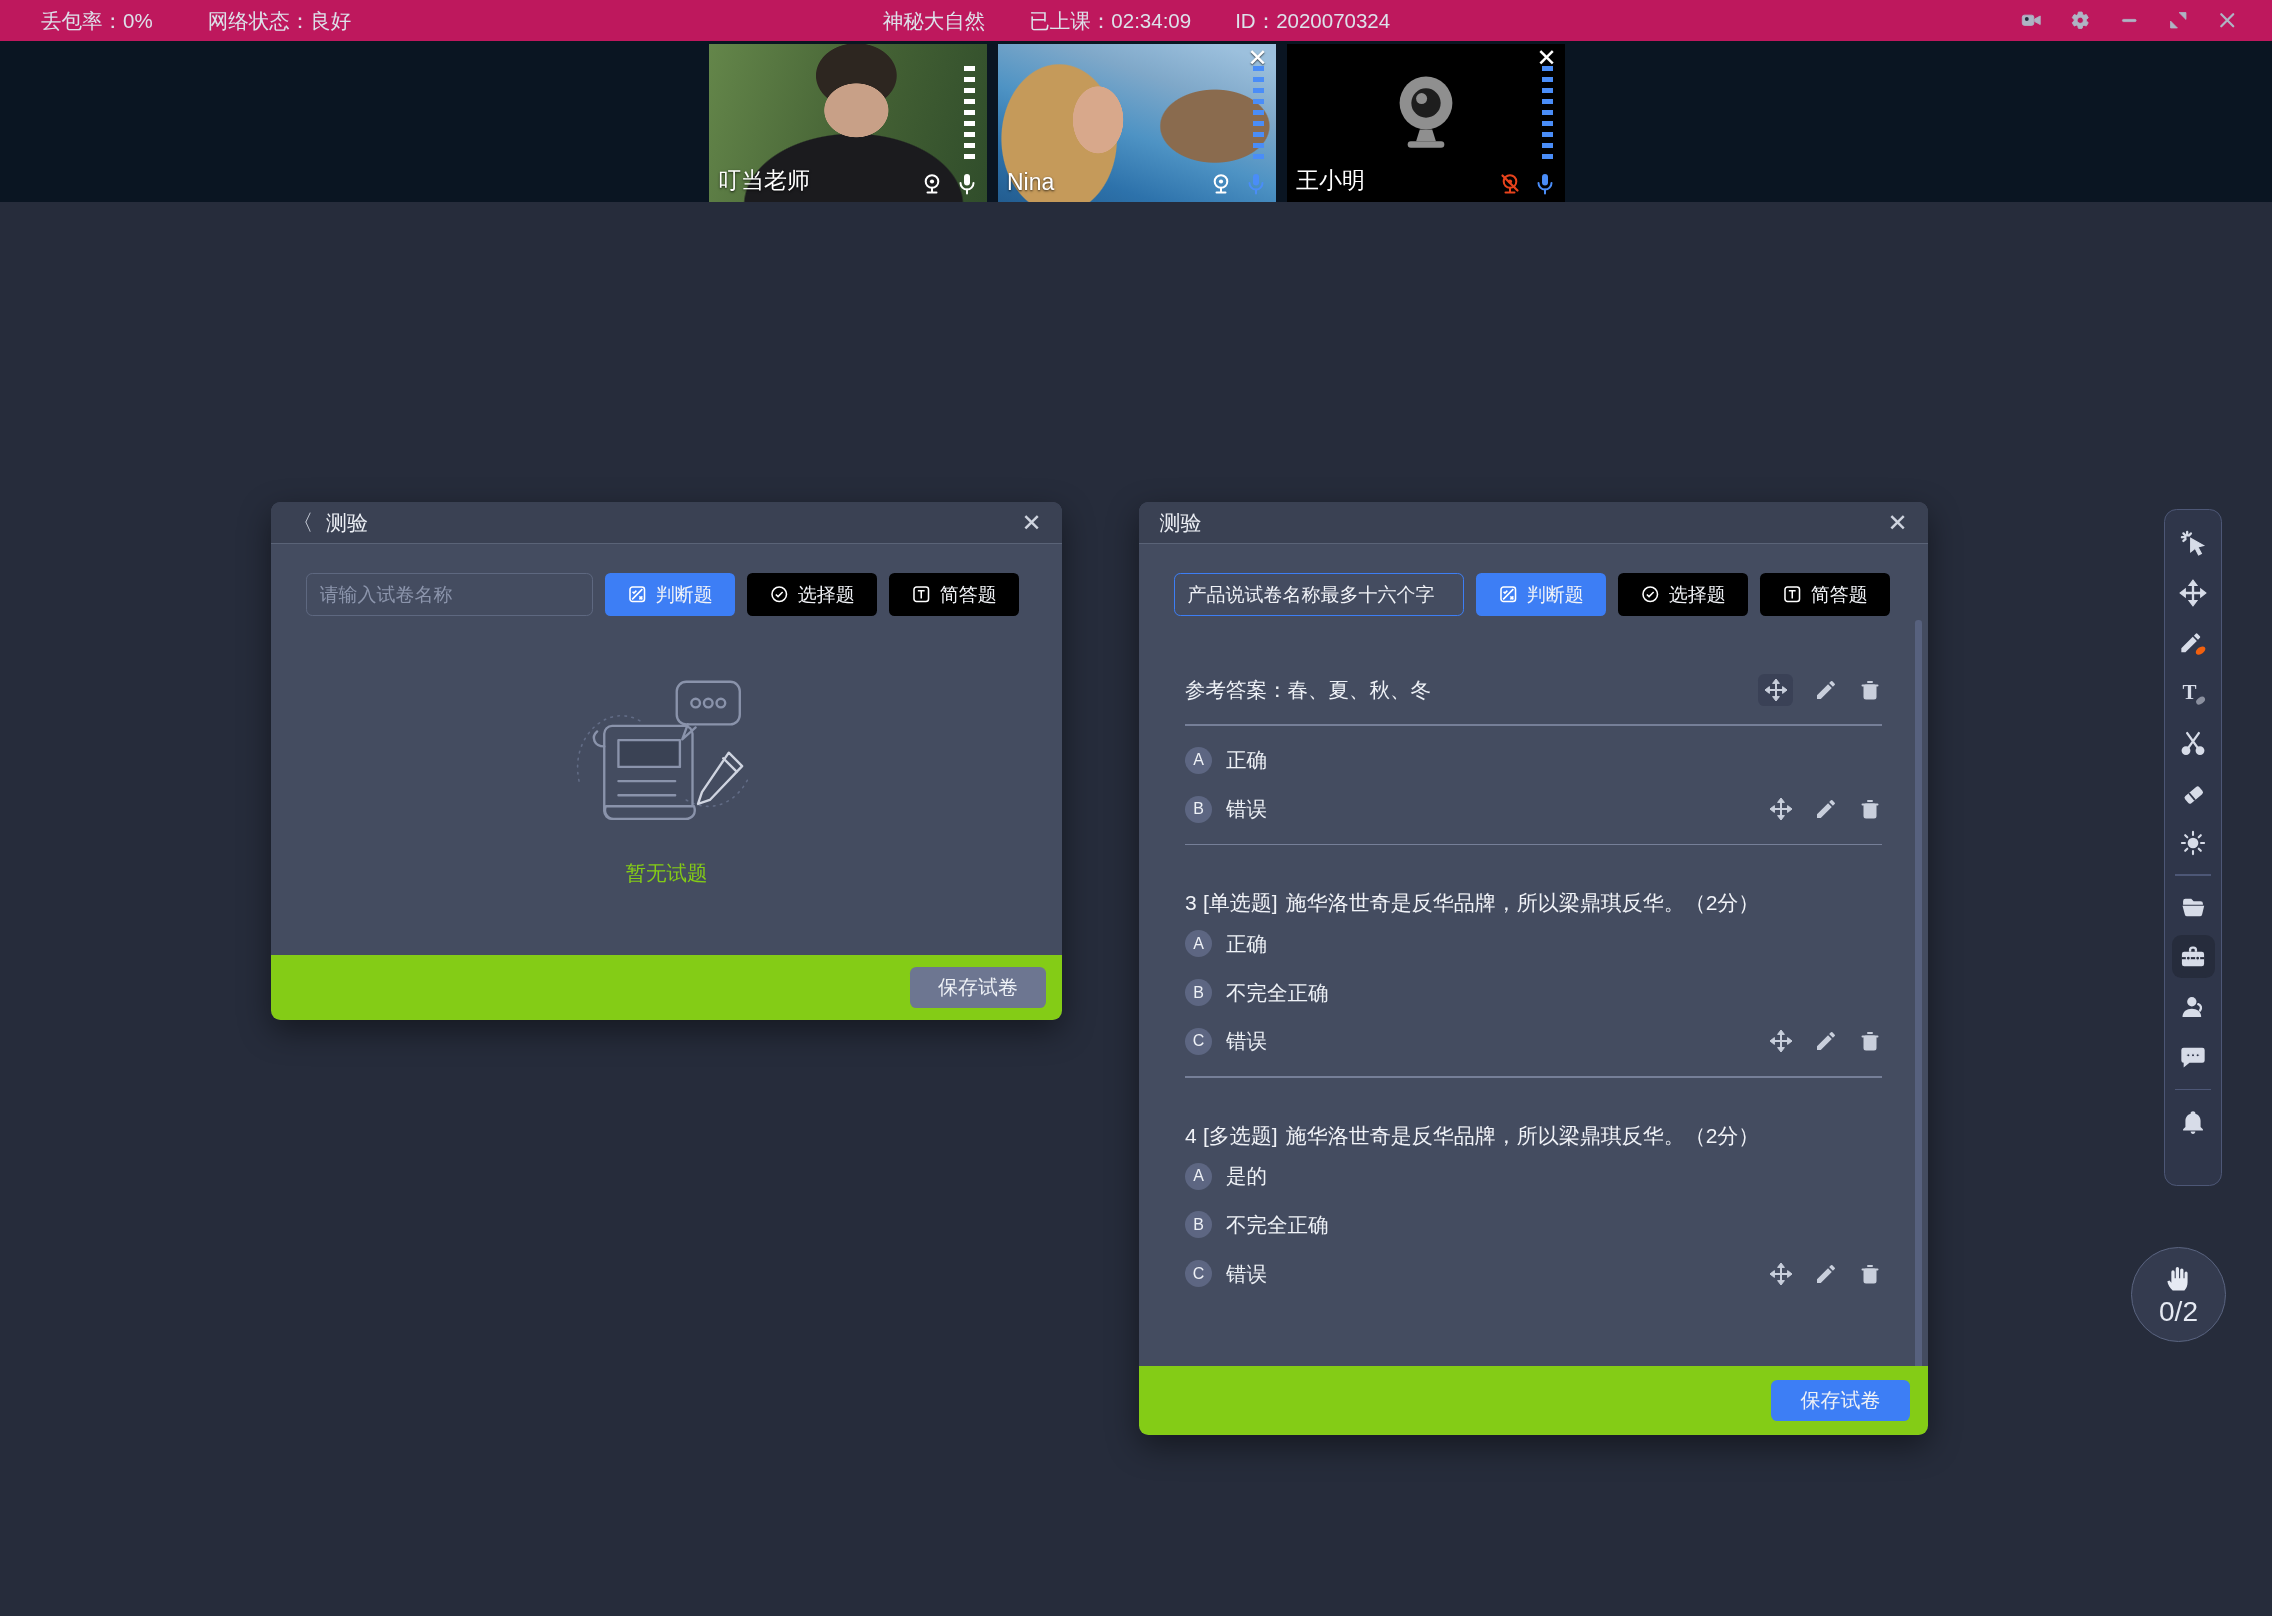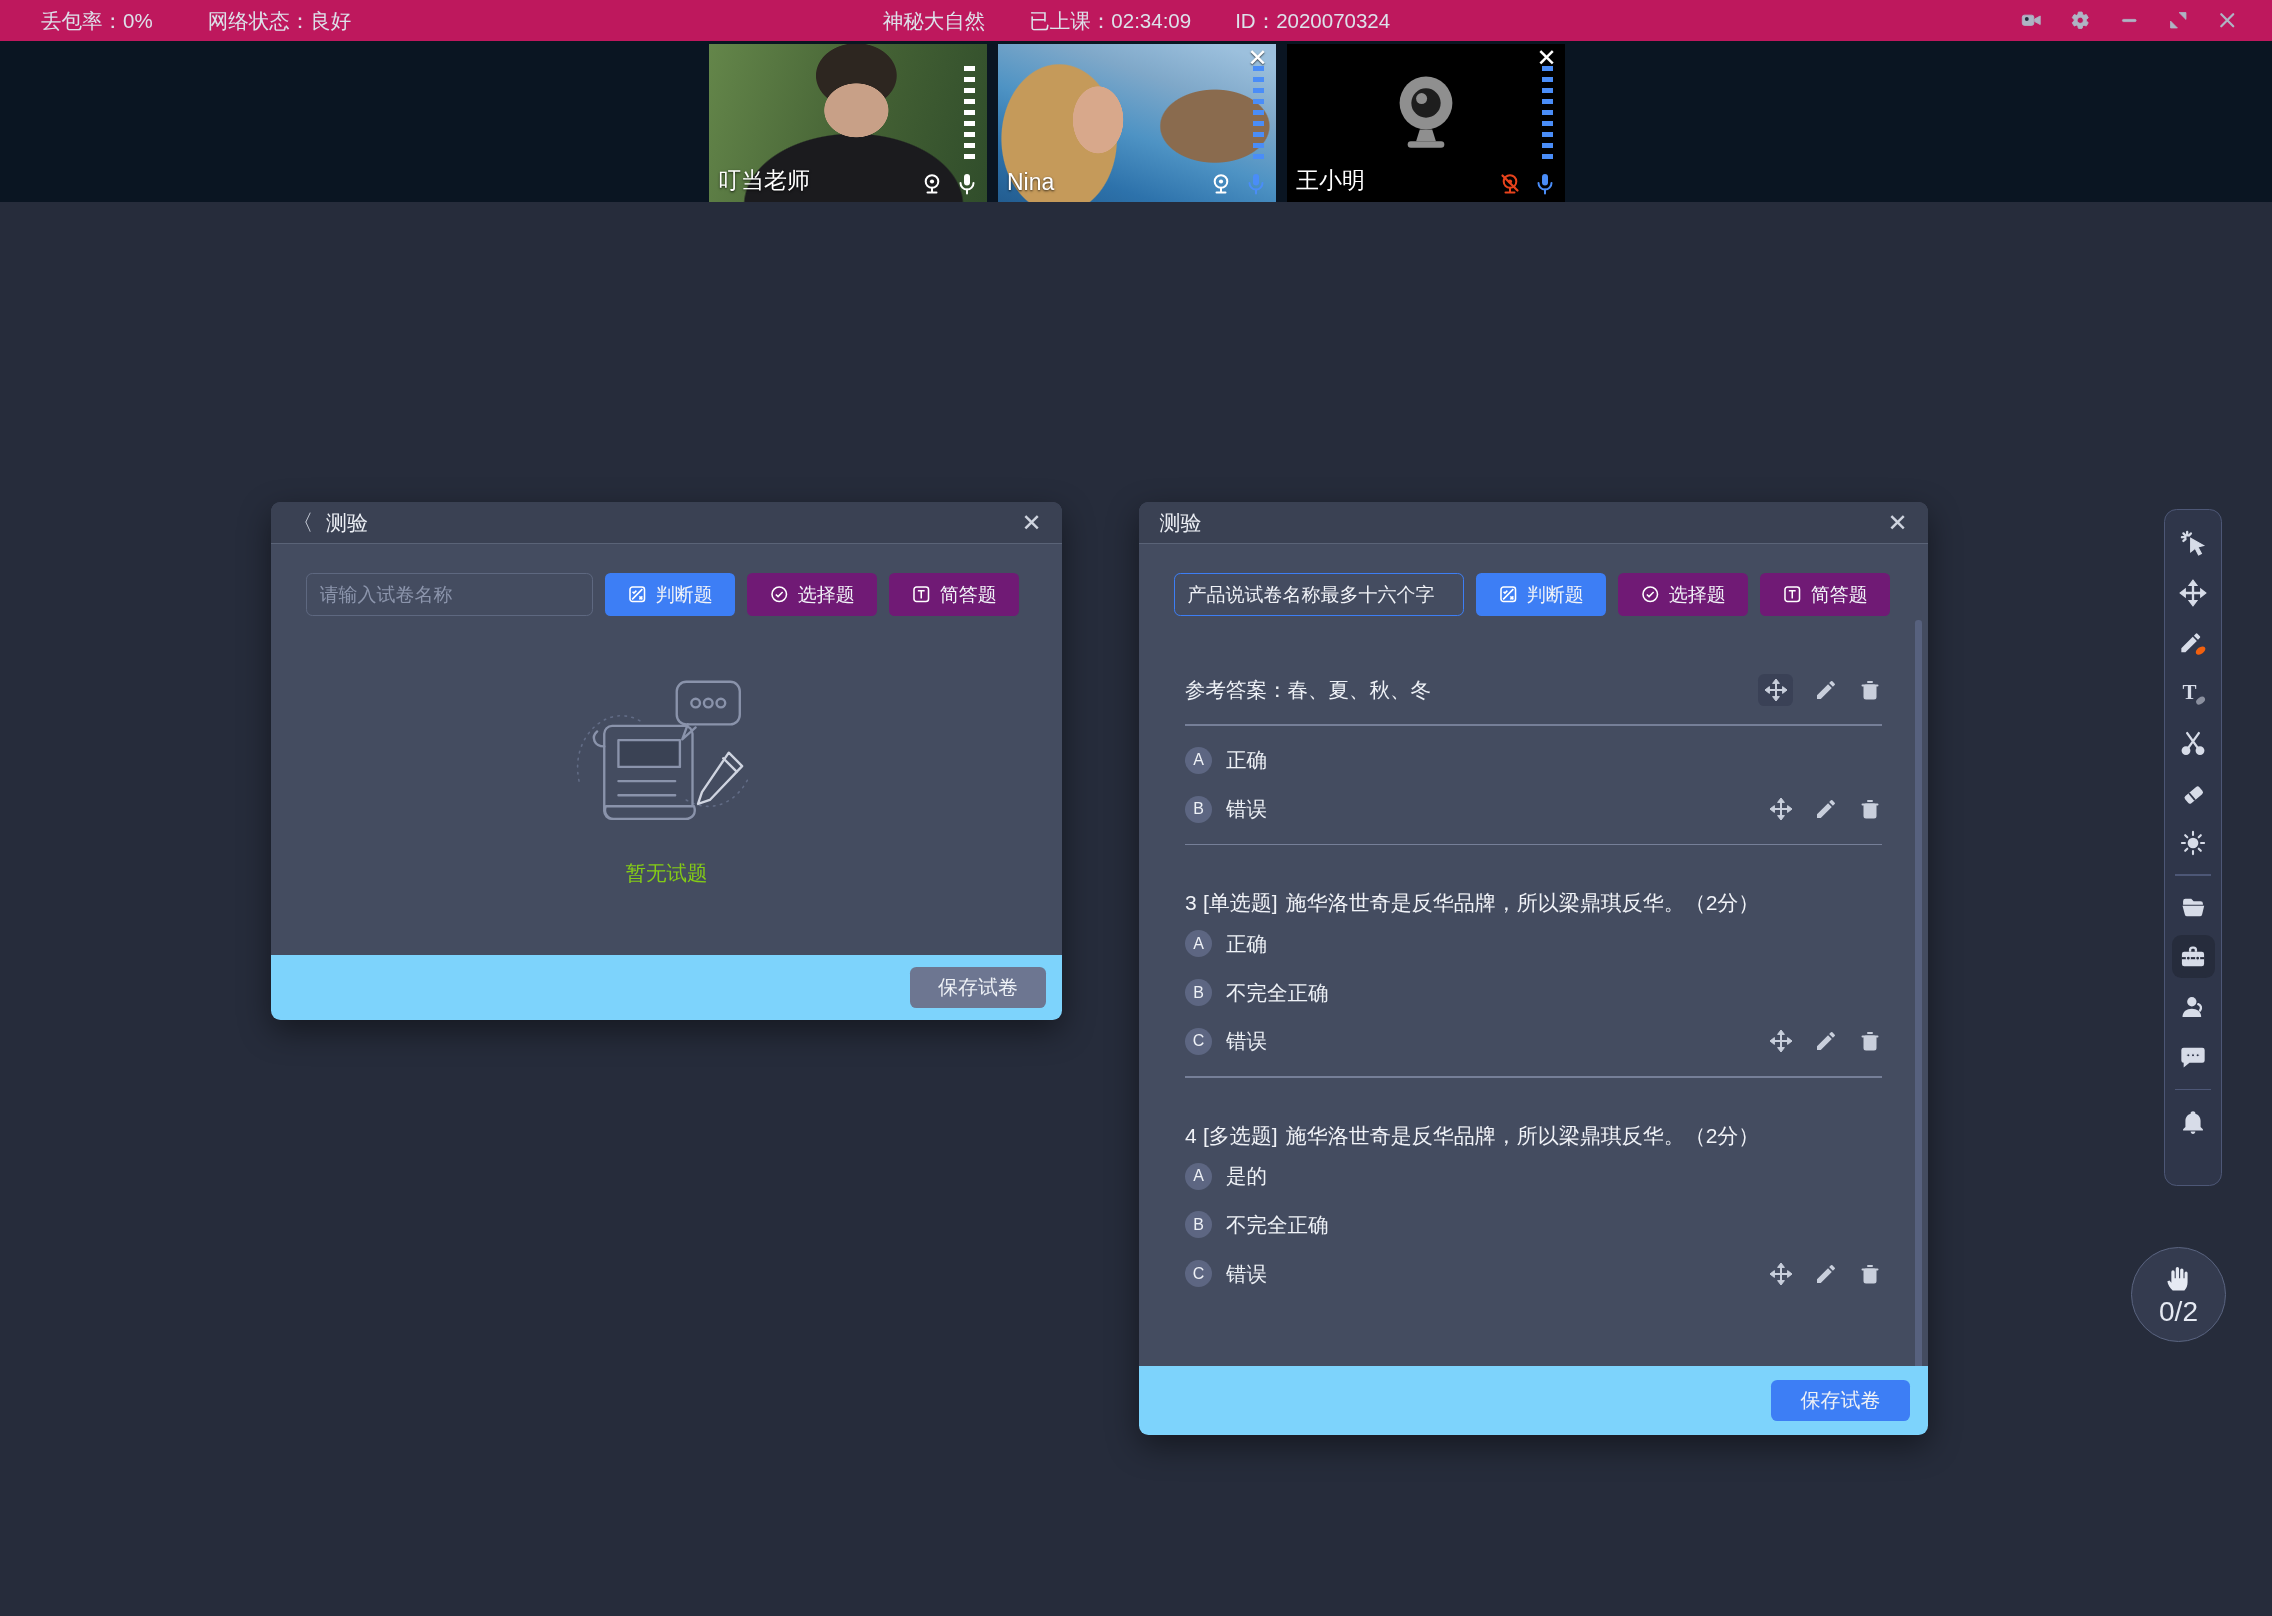--- a/index.html
+++ b/index.html
@@ -43,36 +43,36 @@
   
   .dialog { position:absolute; background:#444c60; border-radius:9.5px;
     box-shadow:0 11px 32px rgba(0,0,0,.45); }
   .dlg-left  { left:271px; top:502px; width:791px; height:518px; }
   .dlg-right { left:1139px; top:502px; width:789px; height:933px; }
   .dlg-header { height:42px; display:flex; align-items:center; padding:0 20.5px;
     background:#3a4153; border-bottom:1.6px solid #5a6377; border-radius:9.5px 9.5px 0 0;
     font-size:21px; color:#eceff5; }
   .dlg-back { font-size:22px; color:#cfd4df; margin-right:12.6px; }
   .dlg-close { margin-left:auto; font-size:24px; color:#cfd4df; }
-  .dlg-footer { position:absolute; left:0; right:0; bottom:0; background:#7dd3fc;
+  .dlg-footer { position:absolute; left:0; right:0; bottom:0; background:#84cc16;
     border-radius:0 0 9.5px 9.5px; display:flex; align-items:center; justify-content:flex-end; }
   .dlg-left  .dlg-footer { height:65px; padding-right:16px; }
   .dlg-right .dlg-footer { height:69px; padding-right:18px; }
   .save-btn { height:41px; border:none; border-radius:6.3px; font-size:20px; color:#eef1f6;
     font-family:inherit; }
   .save-gray { width:136px; background:#6d7691; }
   .save-blue { width:139px; background:#3d7ef5; }
 
   .form-row { display:flex; gap:12px; margin:29px 35px 0; }
   .paper-input { height:43px; border-radius:6.3px; background:transparent; outline:none;
     font-size:19px; font-family:inherit; padding:0 12.6px; color:#f0f2f7; }
   .dlg-left  .paper-input { width:287px; border:1.6px solid #5e6880; }
   .dlg-right .paper-input { width:290px; border:1.6px solid #3d7ef5; }
   .paper-input::placeholder { color:#8c95ac; }
-  .type-btn { width:130px; height:43px; border:none; border-radius:5.5px; background:#701a75;
+  .type-btn { width:130px; height:43px; border:none; border-radius:5.5px; background:#000000;
     color:#f2f4f8; font-size:19px; font-family:inherit;
     display:flex; align-items:center; justify-content:center; gap:8px; }
   .type-btn.active { background:#3d7ef5; }
   .type-btn svg { width:20.5px; height:20.5px; stroke:#fff; fill:none; stroke-width:1.8; }
 
   
   .empty { position:absolute; top:178px; left:0; right:0; display:flex; flex-direction:column;
     align-items:center; }
   .empty-text { margin-top:20.5px; font-size:20.5px; color:#84cc16; }
 

